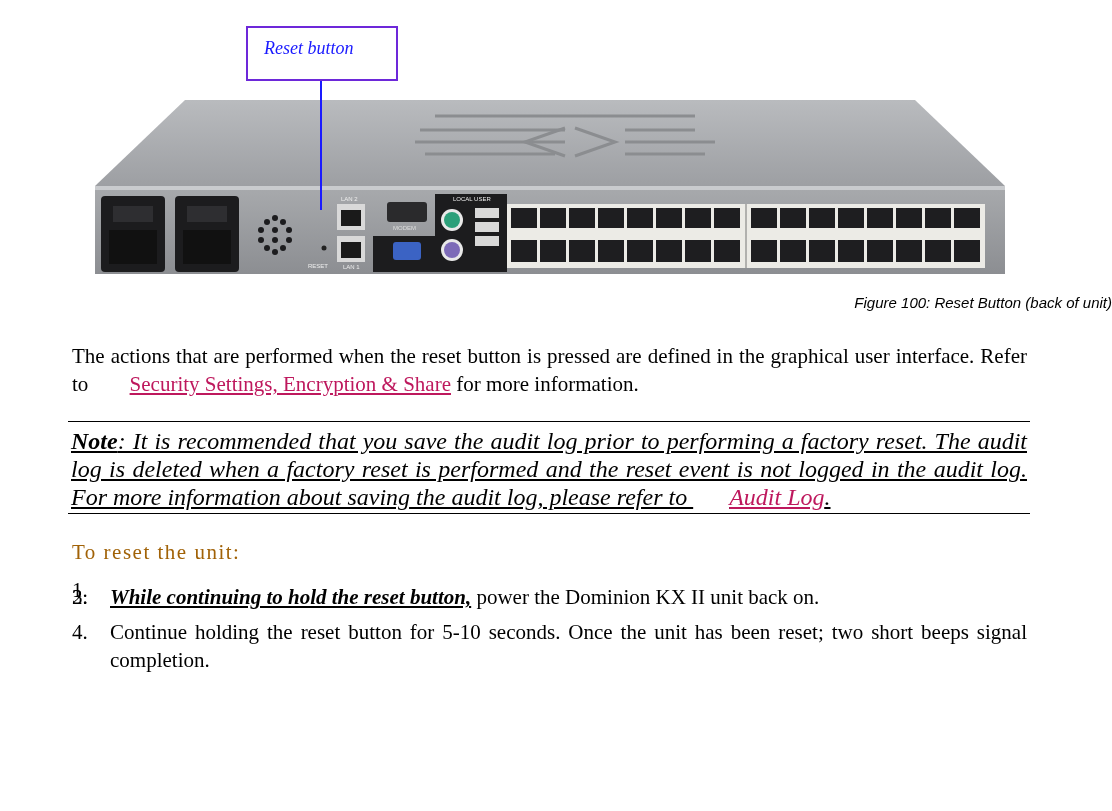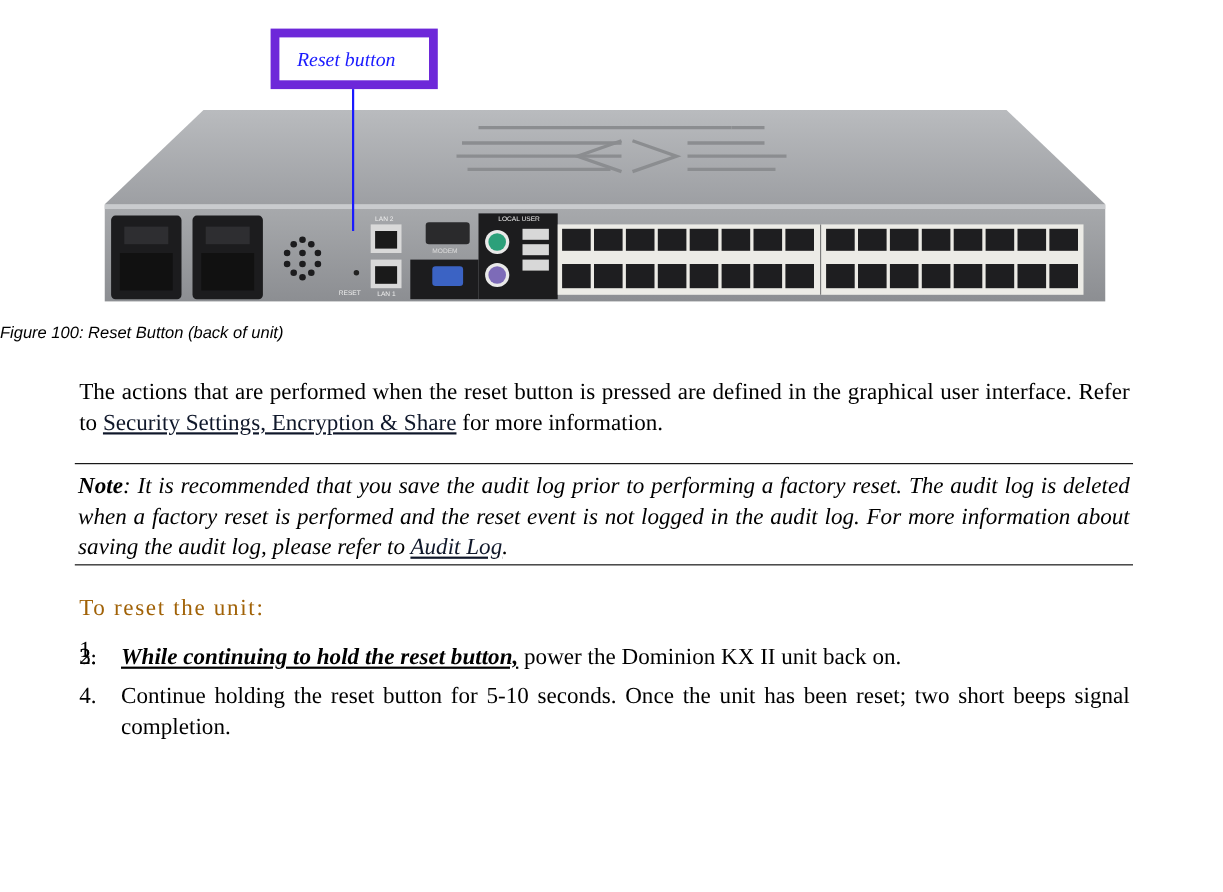--- a/index.html
+++ b/index.html
@@ -1,34 +1,34 @@
 <!DOCTYPE html>
 <html><head>
 <meta charset="utf-8">
 <style>
   html, body { margin:0; padding:0; background:#ffffff; }
   body { width:1112px; height:811px; position:relative; overflow:hidden;
          font-family:"Liberation Serif", serif; color:#000; }
   .callout { position:absolute; left:246px; top:26px; width:152px; height:55px;
-             border:8px solid #6d28d9; box-sizing:border-box; background:#fff; }
+             border:2px solid #6d28d9; box-sizing:border-box; background:#fff; }
   .callout span { position:absolute; left:16px; top:10px; font-style:italic;
                   font-size:18px; color:#1a1aff; }
   .callout-line { position:absolute; left:320px; top:81px; width:2px; height:129px; background:#1a1aff; z-index:3; }
 
   .device { position:absolute; left:95px; top:98px; width:910px; height:178px; }
-  .figure-caption { position:absolute; left:0; width:1112px; top:294px; text-align:left;
+  .figure-caption { position:absolute; left:0; width:1112px; top:294px; text-align:right;
                     font-family:"Liberation Sans", sans-serif; font-style:italic; font-size:15px; }
 
   .para { position:absolute; left:72px; top:342px; width:955px; font-size:21px; line-height:28px;
           text-align:justify; text-align-last:left; }
-  a.link { color:#0f172a; text-decoration:underline; }
+  a.link { color:#be185d; text-decoration:underline;margin-left:36px; }
 
   .note { position:absolute; left:68px; top:421px; width:962px; border-top:1.5px solid #000;
           border-bottom:1.5px solid #000; padding:5px 3px 2px 3px; box-sizing:border-box;
-          font-size:21px; line-height:28px; font-style:italic; text-align:justify; }
+          font-size:24px; line-height:28px; font-style:italic; text-align:justify;text-decoration:underline; }
   .note b { font-style:italic; }
 
   .heading { position:absolute; left:72px; top:540px; font-size:21px; color:#a16207; letter-spacing:1.5px; }
   .steps { position:absolute; left:72px; top:576px; width:955px; margin:0; padding:0; list-style:none; font-size:21px; }
   .steps li { position:relative; padding-left:38px; line-height:28px; margin-bottom:7px; text-align:justify; }
   .steps li .num { position:absolute; left:0; top:0; }
   .steps li b { font-style:italic;text-decoration:underline; }
 </style>
 </head>
 <body>

